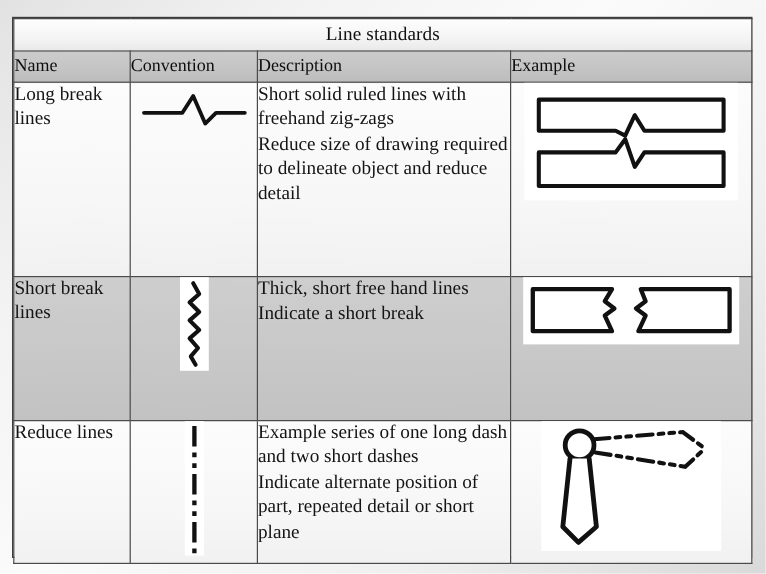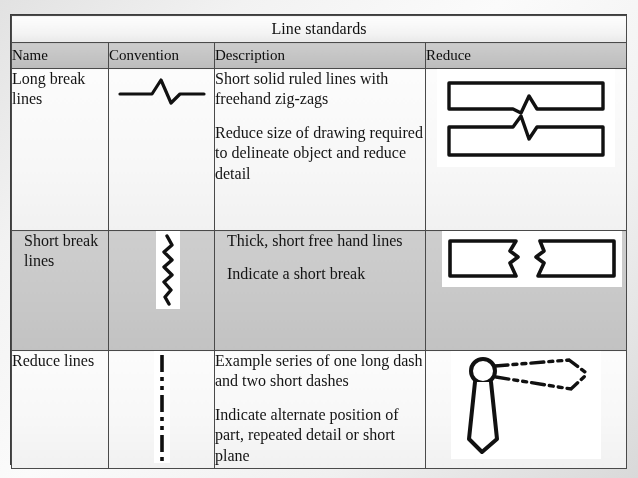--- a/index.html
+++ b/index.html
@@ -80,24 +80,24 @@
   }
 
   
   .cell {
     font-size: 16px;
     line-height: 1.28;
     color: #141414;
     padding: 5px 6px 4px 6px;
   }
   .cell.light { background: linear-gradient(to bottom, #fcfcfc 0%, #f7f7f7 60%, #f1f1f1 100%); }
-  .cell.dark  { background: linear-gradient(to bottom, #cecece 0%, #c8c8c8 55%, #c2c2c2 100%); padding-left: 12px; }
+  .cell.dark  { background: linear-gradient(to bottom, #cecece 0%, #c8c8c8 55%, #c2c2c2 100%); }
 
   .cell p { margin: 0; }
-  .cell p + p { margin-top: 13px; }
+  .cell p + p { margin-top: 1px; }
 
   .conv-cell, .ex-cell {
     text-align: center;
     vertical-align: middle;
     padding: 4px;
   }
 
   .art-box {
     display: inline-block;
     background: #ffffff;
@@ -126,21 +126,21 @@
       <tbody>
 
         <tr>
           <td class="title-cell" colspan="4">Line standards</td>
         </tr>
 
         <tr>
           <td class="col-head">Name</td>
           <td class="col-head">Convention</td>
           <td class="col-head">Description</td>
-          <td class="col-head">Reduce</td>
+          <td class="col-head">Example</td>
         </tr>
 
         <tr style="height:162px">
           <td class="cell light">Long break lines</td>
 
           <td class="cell light conv-cell">
             <span class="art-plain">
               <svg width="96" height="44" viewBox="0 0 96 44">
                 <path d="M6 25 H38 L47 11 L57 34 L66 25 H90" fill="none" stroke="#111" stroke-width="3.2" stroke-linejoin="round" stroke-linecap="round"></path>
               </svg>

